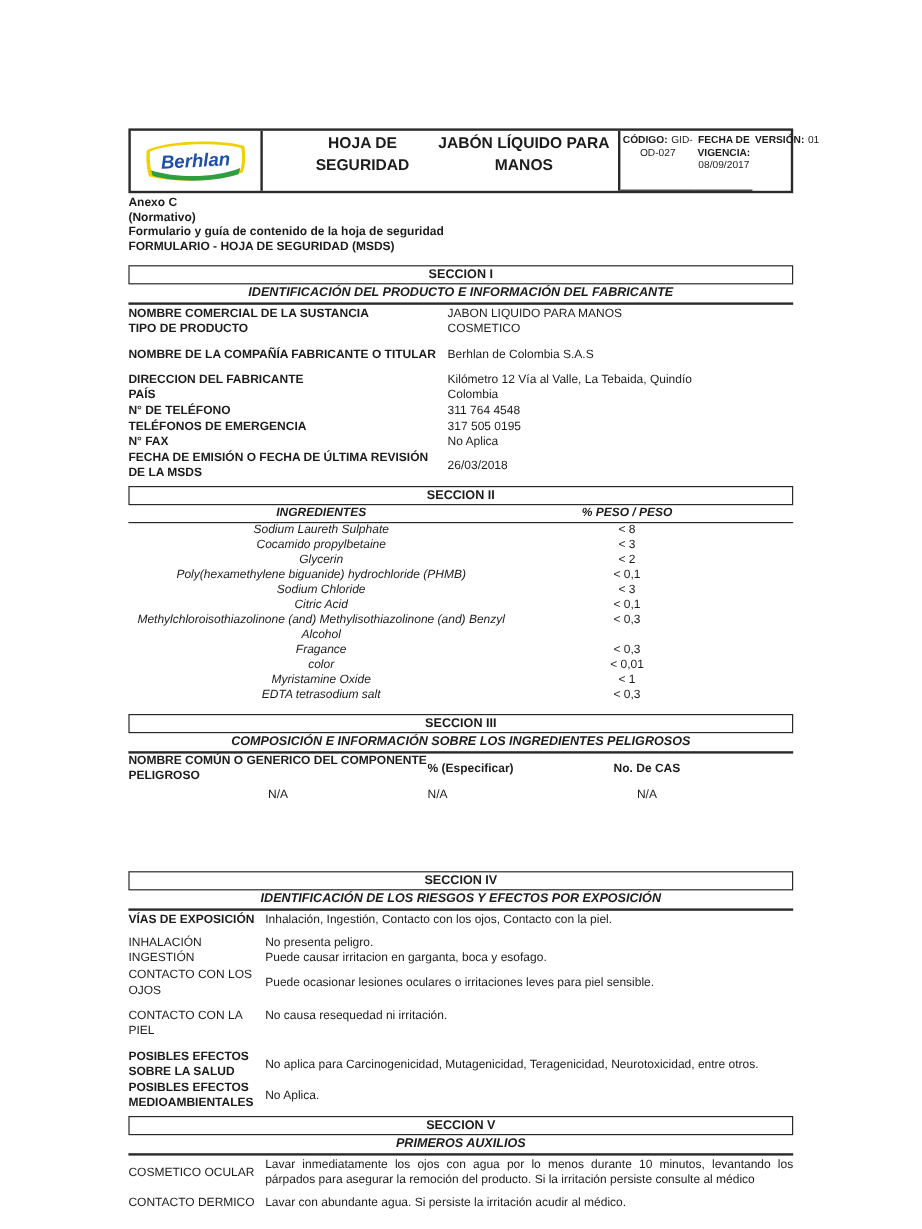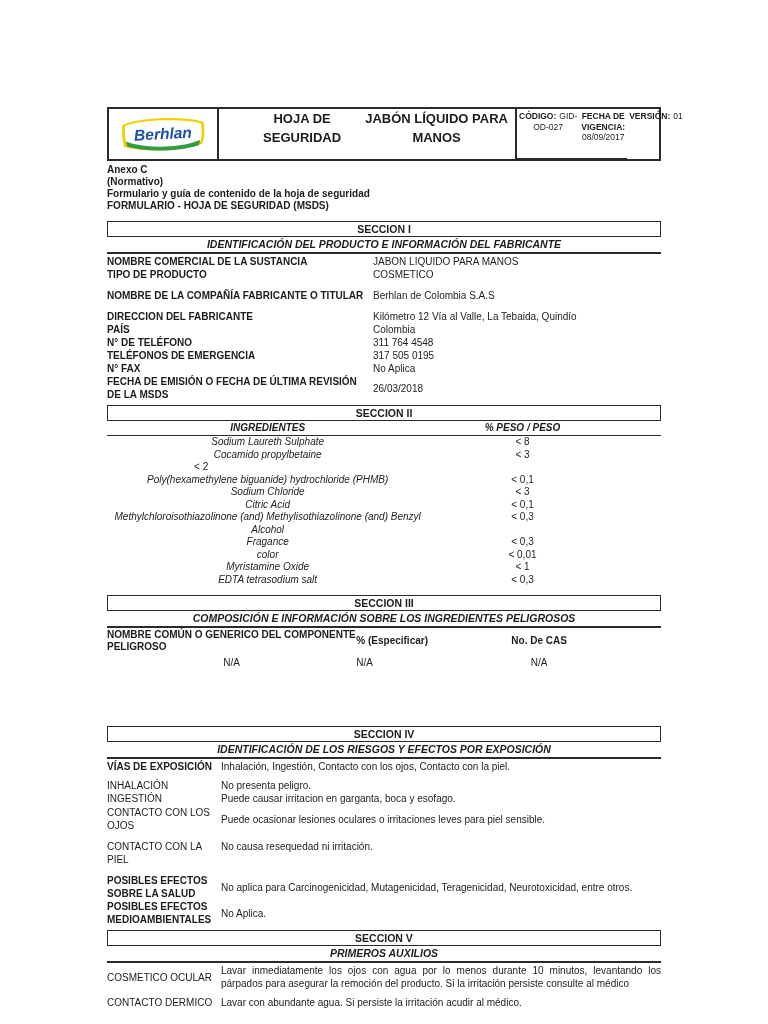--- a/index.html
+++ b/index.html
@@ -155,20 +155,21 @@
 
   <div class="ing-row">
     <div class="col-name">Sodium Laureth Sulphate</div>
     <div class="col-pct">&lt; 8</div>
   </div>
   <div class="ing-row">
     <div class="col-name">Cocamido propylbetaine</div>
     <div class="col-pct">&lt; 3</div>
   </div>
   <div class="ing-row">
+    <div class="col-name">Glycerin</div>
     <div class="col-pct">&lt; 2</div>
   </div>
   <div class="ing-row">
     <div class="col-name">Poly(hexamethylene biguanide) hydrochloride (PHMB)</div>
     <div class="col-pct">&lt; 0,1</div>
   </div>
   <div class="ing-row">
     <div class="col-name">Sodium Chloride</div>
     <div class="col-pct">&lt; 3</div>
   </div>

